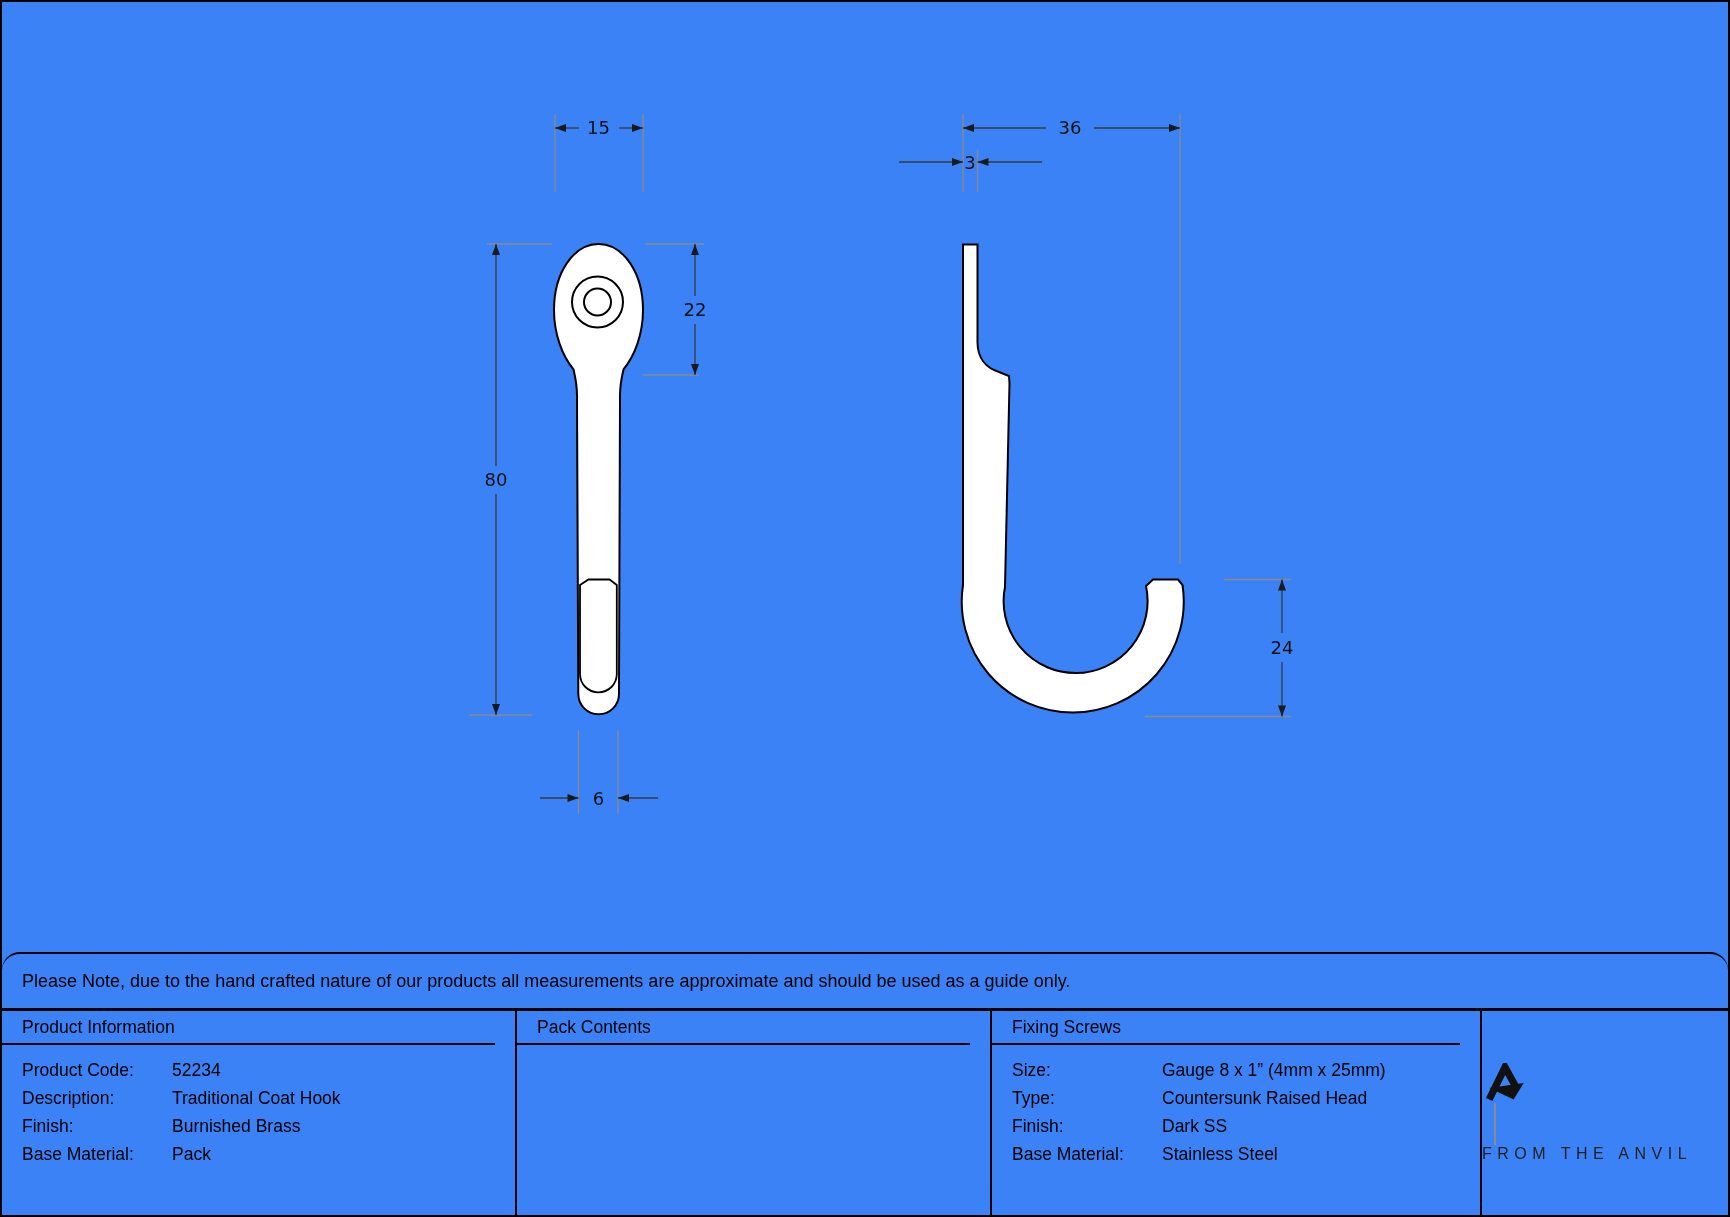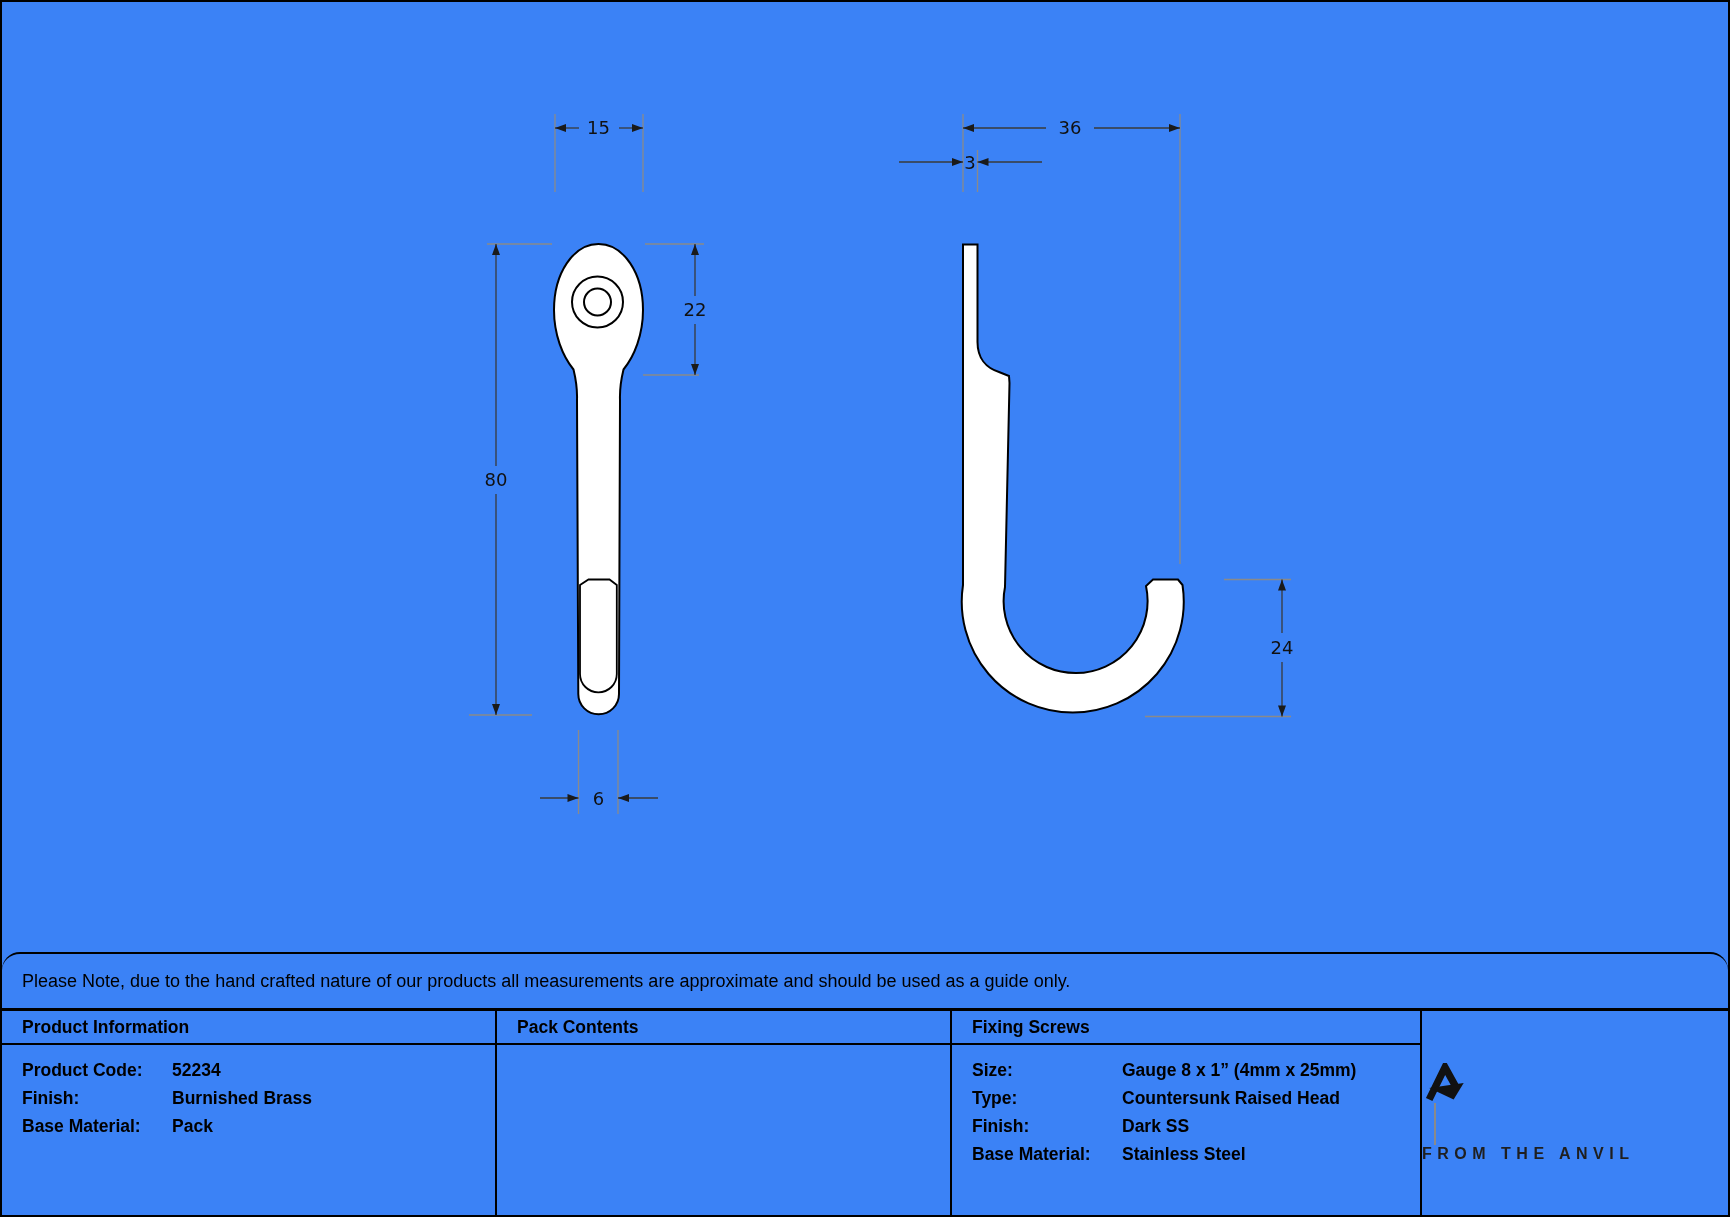--- a/index.html
+++ b/index.html
@@ -21,24 +21,23 @@
     padding-left:20px;
     font-size:18px;
     box-sizing:border-box;
     border-radius:18px;
   }
   .spec-table{
     position:absolute;left:0;right:0;top:1006px;bottom:0;
     border-top:3px solid #000;
     display:flex;
     box-sizing:border-box;
-    font-weight:bold;
   }
   .col{box-sizing:border-box;display:flex;flex-direction:column;}
-  .col+.col{border-left:2px solid #000;}
+  .col+.col{border-left:2px solid #000;margin-left:20px;}
   .col-product{width:493px;}
   .col-pack{width:455px;}
   .col-screws{width:470px;}
   .col-logo{flex:1;display:flex;flex-direction:column;align-items:flex-start;justify-content:center;}
   .cell-header{
     height:34px;border-bottom:2px solid #000;
     display:flex;align-items:center;
     padding-left:20px;font-size:17.5px;
     flex:0 0 auto;box-sizing:border-box;
   }
@@ -172,20 +171,24 @@
   <div class="spec-table">
 
     <div class="col col-product">
       <div class="cell-header">Product Information</div>
       <div class="cell-body">
         <div class="kv-row">
           <span class="kv-label">Product Code:</span>
           <span class="kv-value">52234</span>
         </div>
         <div class="kv-row">
+          <span class="kv-label">Description:</span>
+          <span class="kv-value">Traditional Coat Hook</span>
+        </div>
+        <div class="kv-row">
           <span class="kv-label">Finish:</span>
           <span class="kv-value">Burnished Brass</span>
         </div>
         <div class="kv-row">
           <span class="kv-label">Base Material:</span>
           <span class="kv-value">Pack</span>
         </div>
       </div>
     </div>
 

